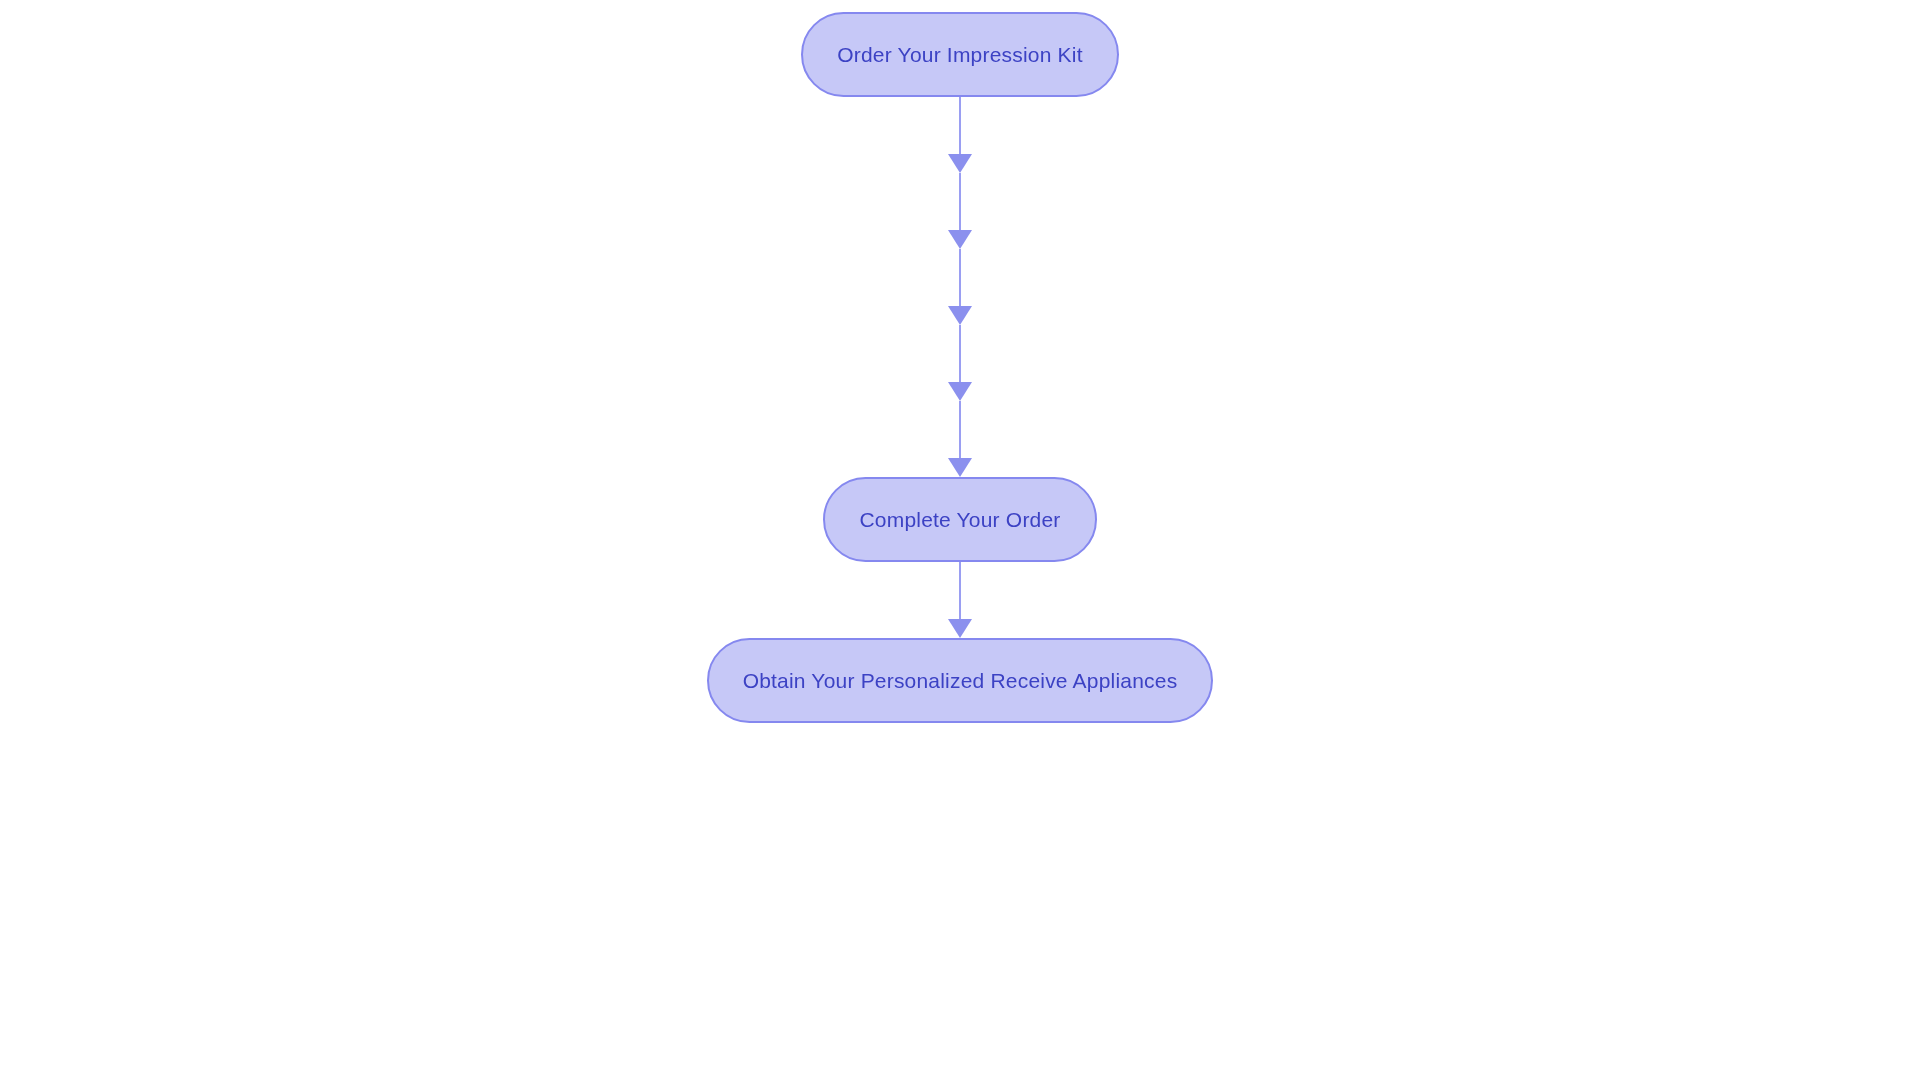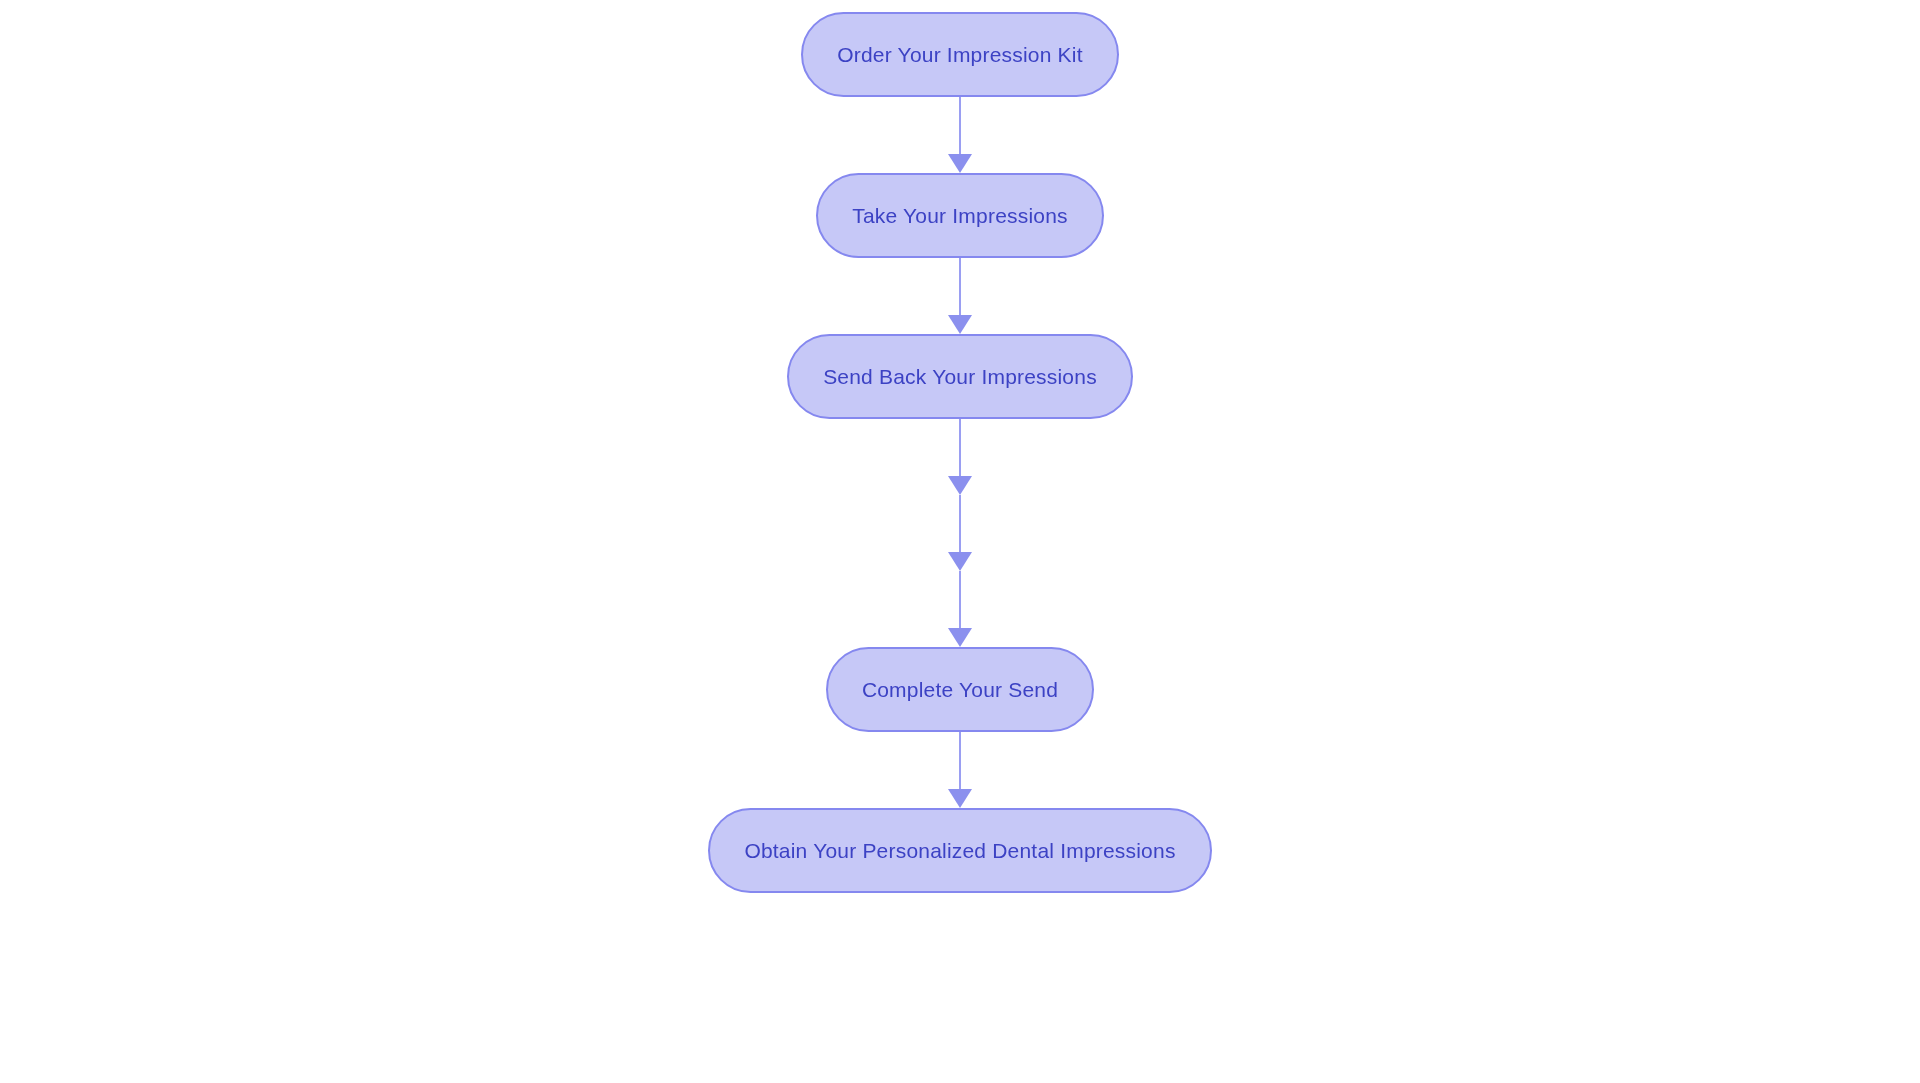--- a/index.html
+++ b/index.html
@@ -70,56 +70,50 @@
 
   <div class="node">
     <span>Order Your Impression Kit</span>
   </div>
 
   <div class="arrow">
     <div class="stem"></div>
     <div class="head"></div>
   </div>
 
-  <div class="node">
-    <span>Take Your Impressions</span>
-  </div>
 
   <div class="arrow">
     <div class="stem"></div>
     <div class="head"></div>
   </div>
 
-  <div class="node">
-    <span>Send Back Your Impressions</span>
-  </div>
 
   <div class="arrow">
     <div class="stem"></div>
     <div class="head"></div>
   </div>
 
 
   <div class="arrow">
     <div class="stem"></div>
     <div class="head"></div>
   </div>
 
 
   <div class="arrow">
     <div class="stem"></div>
     <div class="head"></div>
   </div>
 
   <div class="node">
-    <span>Complete Your Send</span>
+    <span>Complete Your Order</span>
   </div>
 
   <div class="arrow">
     <div class="stem"></div>
     <div class="head"></div>
   </div>
 
   <div class="node">
-    <span>Obtain Your Personalized Dental Impressions</span>
+    <span>Obtain Your Personalized Receive Appliances</span>
   </div>
 
 </div>
 
 </body></html>

